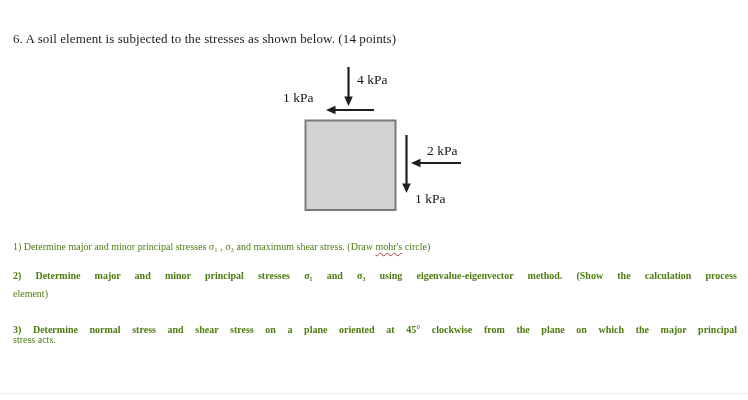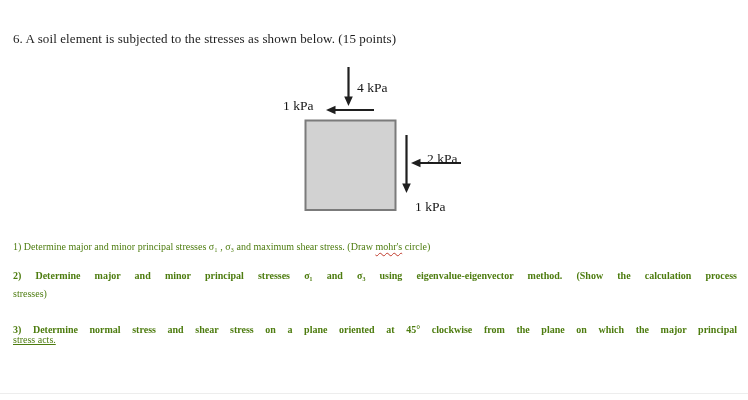--- a/index.html
+++ b/index.html
@@ -42,21 +42,20 @@
     fill: none;
   }
   .arrow-head {
     fill: #1f1f1f;
     stroke: none;
   }
   .stress-label {
     font-size: 13.5px;
     color: #151515;
     white-space: nowrap;
-    margin-top: 8px;
   }
   .lbl-top-normal  { left: 357px; top: 72px; }
   .lbl-top-shear   { left: 283px; top: 90px; }
   .lbl-side-normal { left: 427px; top: 143px; }
   .lbl-side-shear  { left: 415px; top: 191px; }
 
   
   .q-line {
     left: 13px;
     width: 724px;
@@ -65,42 +64,42 @@
   }
   .q-justify {
     text-align: justify;
     text-align-last: justify;
     font-weight: bold;
   }
   .q1 { top: 241px; }
   .q2a { top: 270px; }
   .q2b { top: 288px; }
   .q3a { top: 324px; }
-  .q3b { top: 334px; text-decoration: underline; }
+  .q3b { top: 334px; }
 
   .misspelled {
     text-decoration: underline;
     text-decoration-style: wavy;
     text-decoration-color: #c03a2b;
     text-decoration-thickness: 1px;
     text-underline-offset: 2px;
   }
 
   .bottom-rule {
     left: 0;
     top: 393px;
     width: 748px;
     height: 1px;
     background: #ededed;
   }
 </style>
 </head>
 <body>
 
-<div class="abs title">6. A soil element is subjected to the stresses as shown below. (15 points)</div>
+<div class="abs title">6. A soil element is subjected to the stresses as shown below. (14 points)</div>
 
 <svg class="abs diagram-svg" viewBox="0 0 200 152" xmlns="http://www.w3.org/2000/svg">
 
   <rect class="soil-rect" x="25.5" y="60.5" width="90" height="89.5" fill="#d2d2d2"></rect>
 
   <g>
     <line class="arrow-line" x1="68.5" y1="7" x2="68.5" y2="37"></line>
     <polygon class="arrow-head" points="64.2,36.5 72.8,36.5 68.5,46"></polygon>
   </g>
 
@@ -121,18 +120,18 @@
 </svg>
 
 <div class="abs stress-label lbl-top-normal">4 kPa</div>
 <div class="abs stress-label lbl-top-shear">1 kPa</div>
 <div class="abs stress-label lbl-side-normal">2 kPa</div>
 <div class="abs stress-label lbl-side-shear">1 kPa</div>
 
 <div class="abs q-line q1"><span>1) Determine major and minor principal stresses σ₁ , σ₃ and maximum shear stress. (Draw </span><span class="misspelled">mohr's</span><span> circle)</span></div>
 
 <div class="abs q-line q-justify q2a">2) Determine major and minor principal stresses σ₁ and σ₃ using eigenvalue-eigenvector method. (Show the calculation process</div>
-<div class="abs q-line q2b">stresses)</div>
+<div class="abs q-line q2b">element)</div>
 
 <div class="abs q-line q-justify q3a">3) Determine normal stress and shear stress on a plane oriented at 45° clockwise from the plane on which the major principal</div>
 <div class="abs q-line q3b">stress acts.</div>
 
 <div class="abs bottom-rule"></div>
 
 </body></html>

